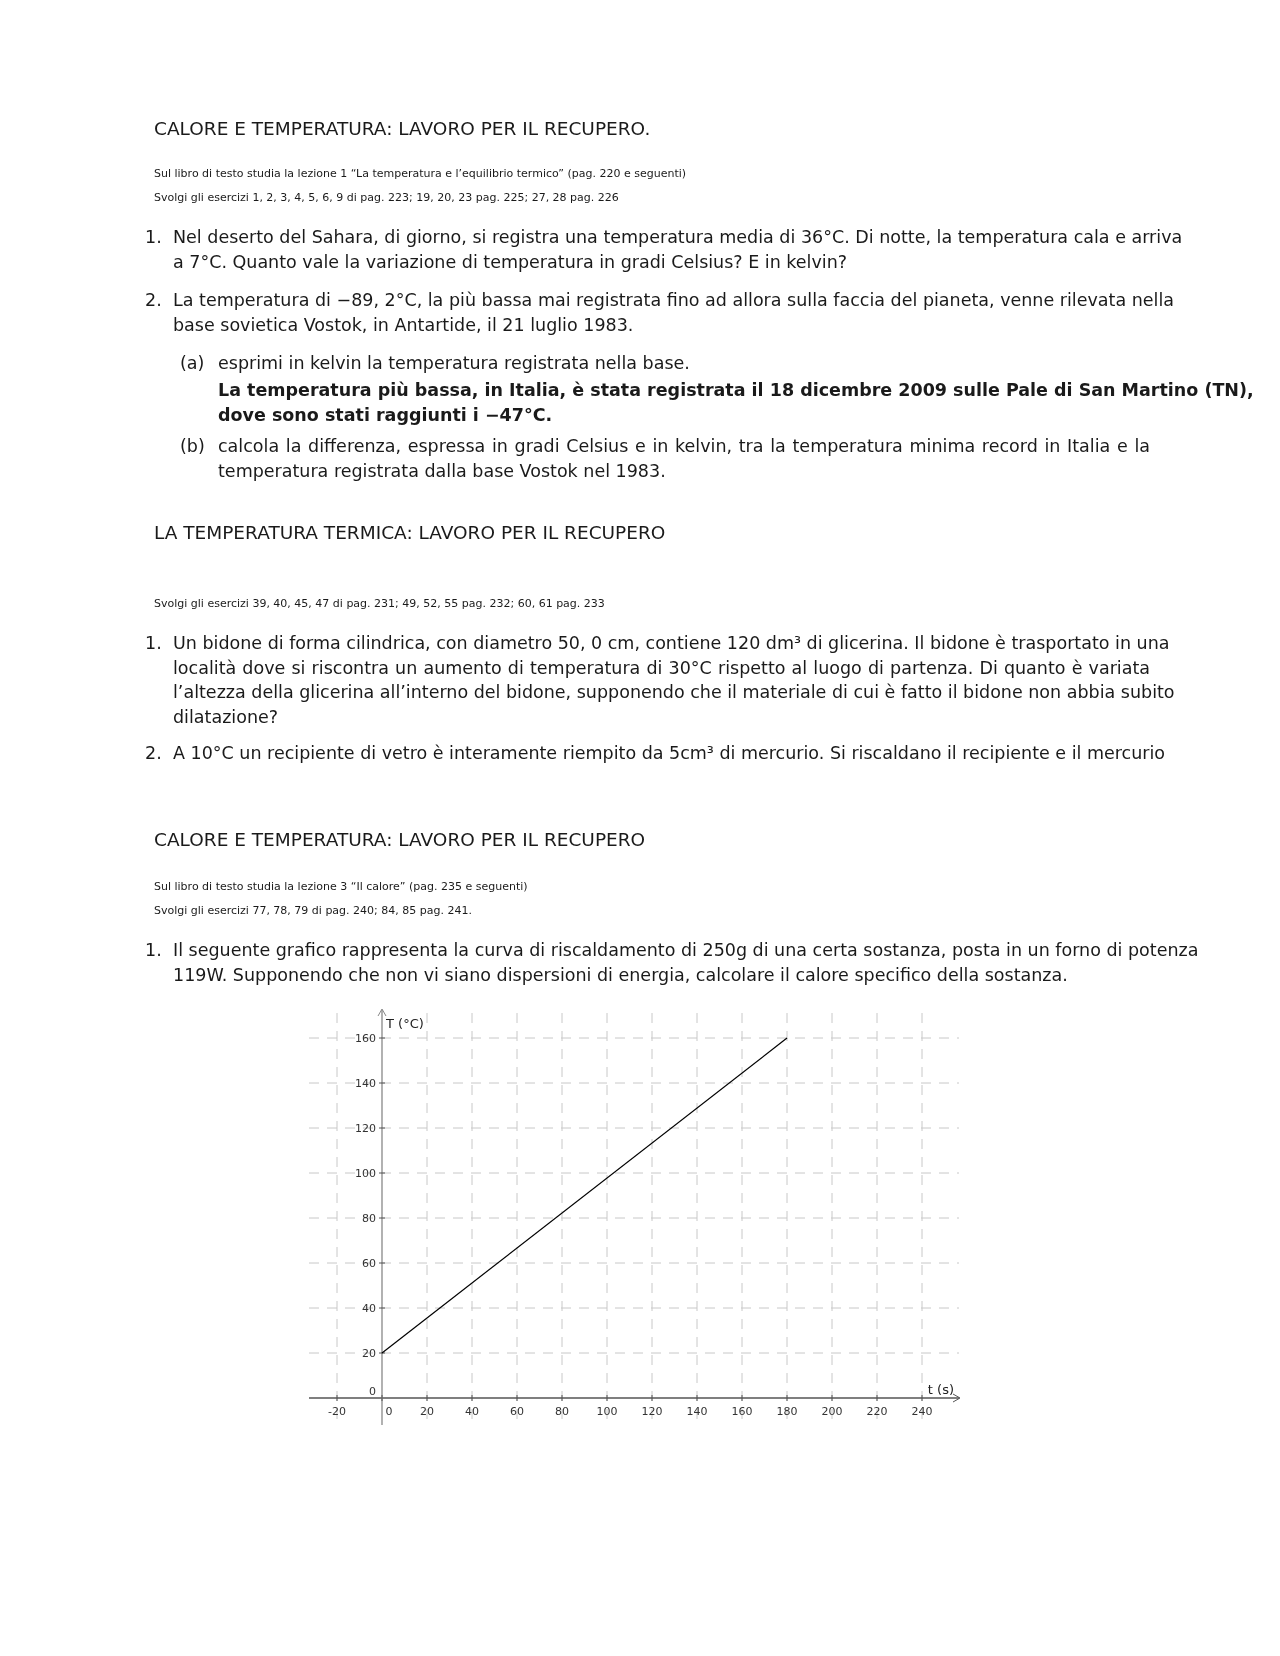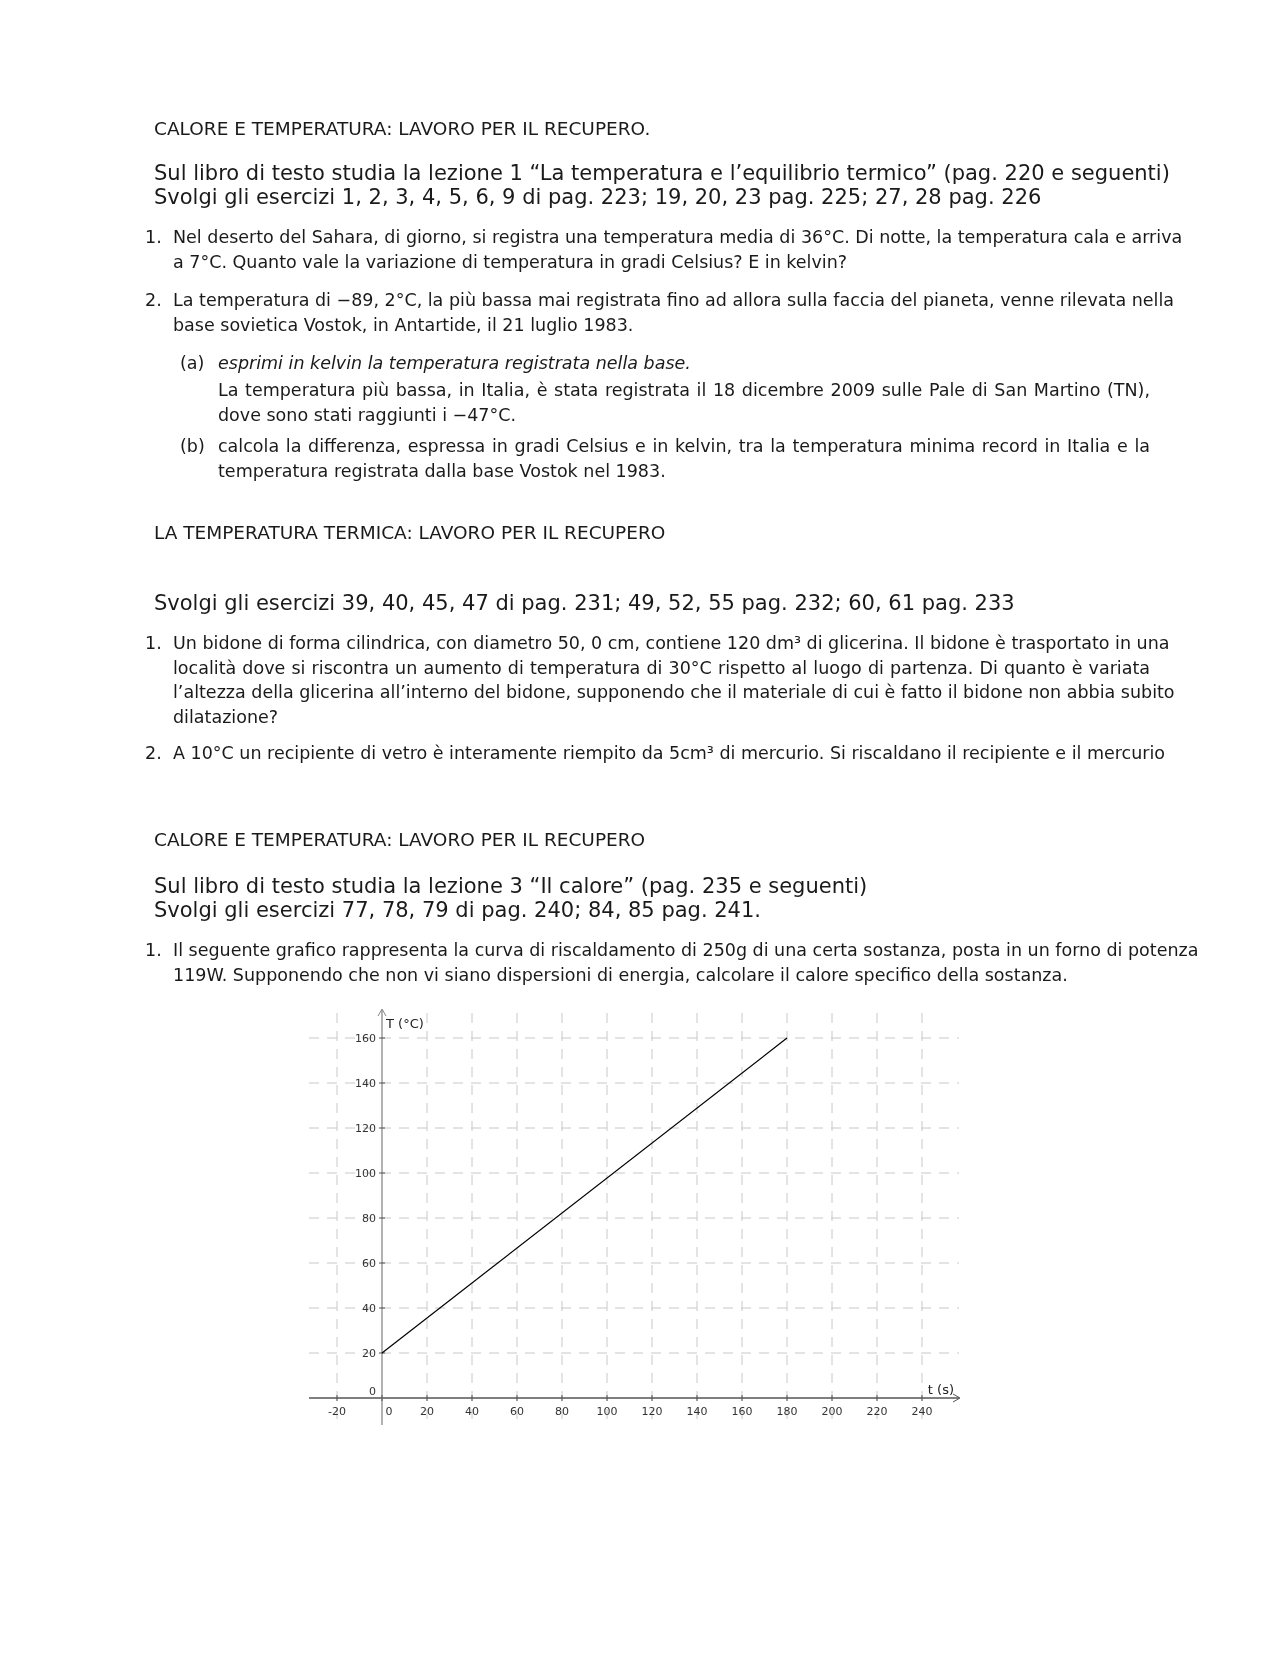--- a/index.html
+++ b/index.html
@@ -1,21 +1,21 @@
 <!DOCTYPE html>
 <html><head>
 <meta charset="utf-8">
 <style>
   html, body { margin: 0; padding: 0; background: #ffffff; }
   body {
     width: 1280px; height: 1656px; position: relative; overflow: hidden;
     font-family: "DejaVu Sans", sans-serif; color: #1a1a1a;
   }
   .page { position: absolute; left: 4px; top: 0; width: 1248px; height: 1656px; }
-  .txt { position: absolute; font-size: 21px; line-height: 25px; white-space: nowrap; letter-spacing: 0px; }
+  .txt { position: absolute; font-size: 11px; line-height: 25px; white-space: nowrap; letter-spacing: 0px; }
   .heading { position: absolute; left: 150px; font-size: 18.5px; line-height: 26px; white-space: nowrap; }
   .lines { position: absolute; font-size: 17.5px; line-height: 24.5px; text-align: justify; }
   .lines span.l { display: block; white-space: nowrap; text-align-last: justify; }
   .lines span.l.last { text-align-last: left; }
   .num { position: absolute; font-size: 17.5px; line-height: 24.5px; }
   svg text { font-family: "DejaVu Sans", sans-serif; }
 </style>
 </head>
 <body>
 
@@ -32,24 +32,24 @@
     <span class="l last">a 7°C. Quanto vale la variazione di temperatura in gradi Celsius? E in kelvin?</span>
   </div>
 
   <div class="num" style="left:141px; top:288px;">2.</div>
   <div class="lines" style="left:169px; top:288px; width:977px;">
     <span class="l">La temperatura di −89, 2°C, la più bassa mai registrata fino ad allora sulla faccia del pianeta, venne rilevata nella</span>
     <span class="l last">base sovietica Vostok, in Antartide, il 21 luglio 1983.</span>
   </div>
 
   <div class="num" style="left:176px; top:351px;">(a)</div>
-  <div class="lines" style="left:214px; top:351px; width:932px;font-style:italic;">
+  <div class="lines" style="left:214px; top:351px; width:932px;">
     <span class="l last">esprimi in kelvin la temperatura registrata nella base.</span>
   </div>
-  <div class="lines" style="left:214px; top:378px; width:932px;">
+  <div class="lines" style="left:214px; top:378px; width:932px;font-weight:bold;">
     <span class="l">La temperatura più bassa, in Italia, è stata registrata il 18 dicembre 2009 sulle Pale di San Martino (TN),</span>
     <span class="l last">dove sono stati raggiunti i −47°C.</span>
   </div>
 
   <div class="num" style="left:176px; top:434px;">(b)</div>
   <div class="lines" style="left:214px; top:434px; width:932px;">
     <span class="l">calcola la differenza, espressa in gradi Celsius e in kelvin, tra la temperatura minima record in Italia e la</span>
     <span class="l last">temperatura registrata dalla base Vostok nel 1983.</span>
   </div>
 

